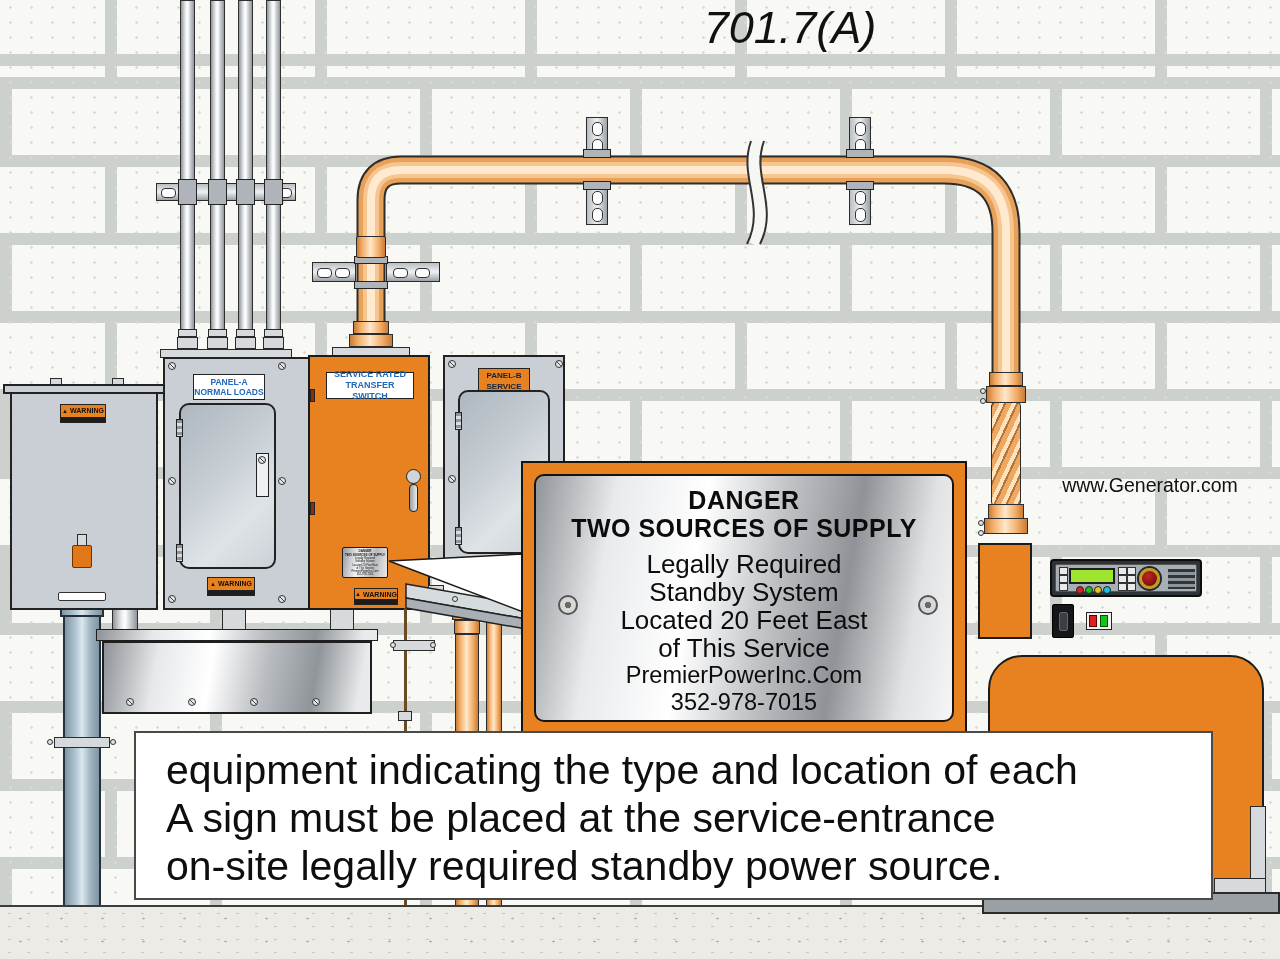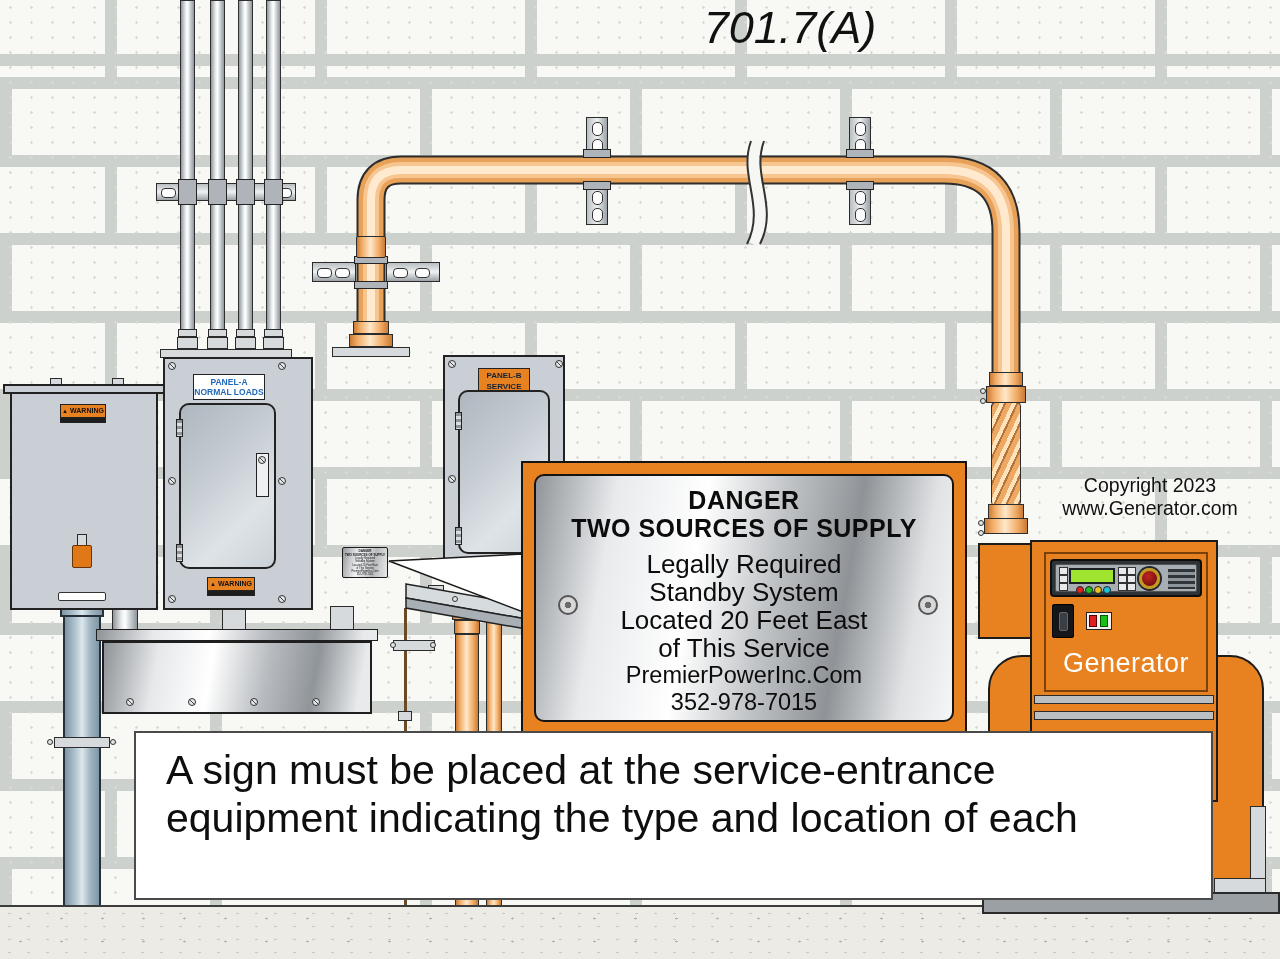--- a/index.html
+++ b/index.html
@@ -210,20 +210,37 @@
     <div class="warn a" style="left:42px;top:218px;width:48px;height:19px">
       <div class="warn-top">
           <span class="warn-tri">▲</span>
           <span>WARNING</span>
         </div>
       <div class="warn-strip"></div>
     </div>
   </div>
 
   <div class="a grayl" style="left:332px;top:347px;width:78px;height:10px"></div>
+  <div class="a orange" style="left:308px;top:355px;width:122px;height:255px">
+    <div class="lbl a" style="left:16px;top:15px;width:88px;height:27px;font-size:9px;line-height:11px">
+      <span>SERVICE RATED</span>
+        <span>TRANSFER SWITCH</span>
+    </div>
+    <div class="a" style="left:0px;top:32px;width:5px;height:13px;background:#8a2f10;border:1px solid #222"></div>
+    <div class="a" style="left:0px;top:145px;width:5px;height:13px;background:#8a2f10;border:1px solid #222"></div>
+    <div class="a" style="left:99px;top:127px;width:9px;height:28px;border:1.5px solid #222;border-radius:4px;background:linear-gradient(90deg,#9aa0a5,#e8ecee)"></div>
+    <div class="a" style="left:96px;top:112px;width:15px;height:15px;border-radius:50%;border:1.5px solid #222;background:#cfd4d8"></div>
+    <div class="warn a" style="left:44px;top:231px;width:44px;height:17px">
+      <div class="warn-top">
+          <span class="warn-tri">▲</span>
+          <span>WARNING</span>
+        </div>
+      <div class="warn-strip"></div>
+    </div>
+  </div>
   <div class="a mini-sign" style="left:342px;top:547px;width:46px;height:31px">
     <div class="ms-h">DANGER</div>
     <div class="ms-h">TWO SOURCES OF SUPPLY</div>
     <div class="ms-b">Legally Required</div>
     <div class="ms-b">Standby System</div>
     <div class="ms-b">Located 20 Feet East</div>
     <div class="ms-b">of This Service</div>
     <div class="ms-b">PremierPowerInc.Com</div>
     <div class="ms-b">352-978-7015</div>
   </div>
@@ -255,26 +272,20 @@
     <polygon points="406,598 566,626 566,636 406,608" fill="#a9b0b5" stroke="#222" stroke-width="1.5"></polygon>
   </svg>
   <div class="a scr-s" style="left:452px;top:596px"></div>
   <div class="a grayl" style="left:393px;top:640px;width:42px;height:11px"></div>
   <div class="a scr-s" style="left:390px;top:642px"></div>
   <div class="a scr-s" style="left:430px;top:642px"></div>
   <div class="a grayl" style="left:398px;top:711px;width:14px;height:10px"></div>
 
   <div class="a orange" style="left:988px;top:655px;width:276px;height:250px;border-radius:34px 34px 8px 8px"></div>
   <div class="a orange" style="left:978px;top:543px;width:54px;height:96px"></div>
-  <div class="a orange" style="left:1030px;top:540px;width:188px;height:262px">
-    <div class="a" style="left:12px;top:10px;width:164px;height:140px;border:2px solid #7c4108"></div>
-    <div class="a stripe" style="left:2px;top:153px;width:180px;height:9px"></div>
-    <div class="a stripe" style="left:2px;top:169px;width:180px;height:9px"></div>
-    <div class="a" style="left:12px;top:106px;width:164px;height:30px;color:#fff;font-size:27px;text-align:center;letter-spacing:.5px">Generator</div>
-  </div>
   <div class="a" style="left:1050px;top:559px;width:152px;height:38px;background:#2E3338;border:2px solid #0d0d0d;border-radius:4px">
     <div class="a" style="left:3px;top:3px;width:142px;height:28px;background:#A7AEB4;border:1px solid #555;border-radius:2px">
       <span class="cp-btn" style="left:3px;top:2px"></span>
         <span class="cp-btn" style="left:3px;top:10px"></span>
         <span class="cp-btn" style="left:3px;top:18px"></span>
       <div class="a" style="left:13px;top:3px;width:46px;height:16px;background:#9FE52F;border:2px solid #1b1f23"></div>
       <span class="cp-btn" style="left:62px;top:2px"></span>
         <span class="cp-btn" style="left:62px;top:10px"></span>
         <span class="cp-btn" style="left:62px;top:18px"></span>
       <span class="cp-btn" style="left:71px;top:2px"></span>
@@ -293,21 +304,20 @@
     <div class="a" style="left:6px;top:7px;width:9px;height:19px;background:#3a3f45;border:1px solid #666;border-radius:2px"></div>
   </div>
   <div class="a" style="left:1086px;top:612px;width:26px;height:18px;background:#f2f2f2;border:1px solid #222">
     <div class="a" style="left:2px;top:2px;width:8px;height:12px;background:#E02020;border:1px solid #500"></div>
     <div class="a" style="left:13px;top:2px;width:8px;height:12px;background:#18C018;border:1px solid #050"></div>
   </div>
   <div class="a grayl" style="left:1250px;top:806px;width:16px;height:100px"></div>
   <div class="a grayl" style="left:1214px;top:878px;width:52px;height:15px"></div>
 
   <div class="a copyright">
-    <div>Copyright 2023</div>
     <div>www.Generator.com</div>
   </div>
 
   <svg class="ov" width="1280" height="959" style="z-index:13">
     <polygon points="389,561 523,554 523,612" fill="#ffffff" stroke="#1a1a1a" stroke-width="1.5"></polygon>
   </svg>
   <div class="a sign" style="left:521px;top:461px;width:446px;height:274px">
     <div class="sign-plate">
       <div class="sign-h">DANGER</div>
       <div class="sign-h">TWO SOURCES OF SUPPLY</div>
@@ -319,16 +329,17 @@
       <div class="sign-c">352-978-7015</div>
       <div class="bigscrew" style="left:22px;top:119px"></div>
       <div class="bigscrew" style="left:382px;top:119px"></div>
     </div>
   </div>
 
   <div class="a floor"></div>
   <div class="a" style="left:982px;top:892px;width:298px;height:22px;background:#9aa0a4;border:2px solid #2b2b2b;z-index:9"></div>
 
   <div class="a caption">
+    <div>equipment indicating the type and location of each</div>
     <div>A sign must be placed at the service-entrance</div>
-    <div>equipment indicating the type and location of each</div>
+    <div>on-site legally required standby power source.</div>
   </div>
 </div>
 
 </body></html>

